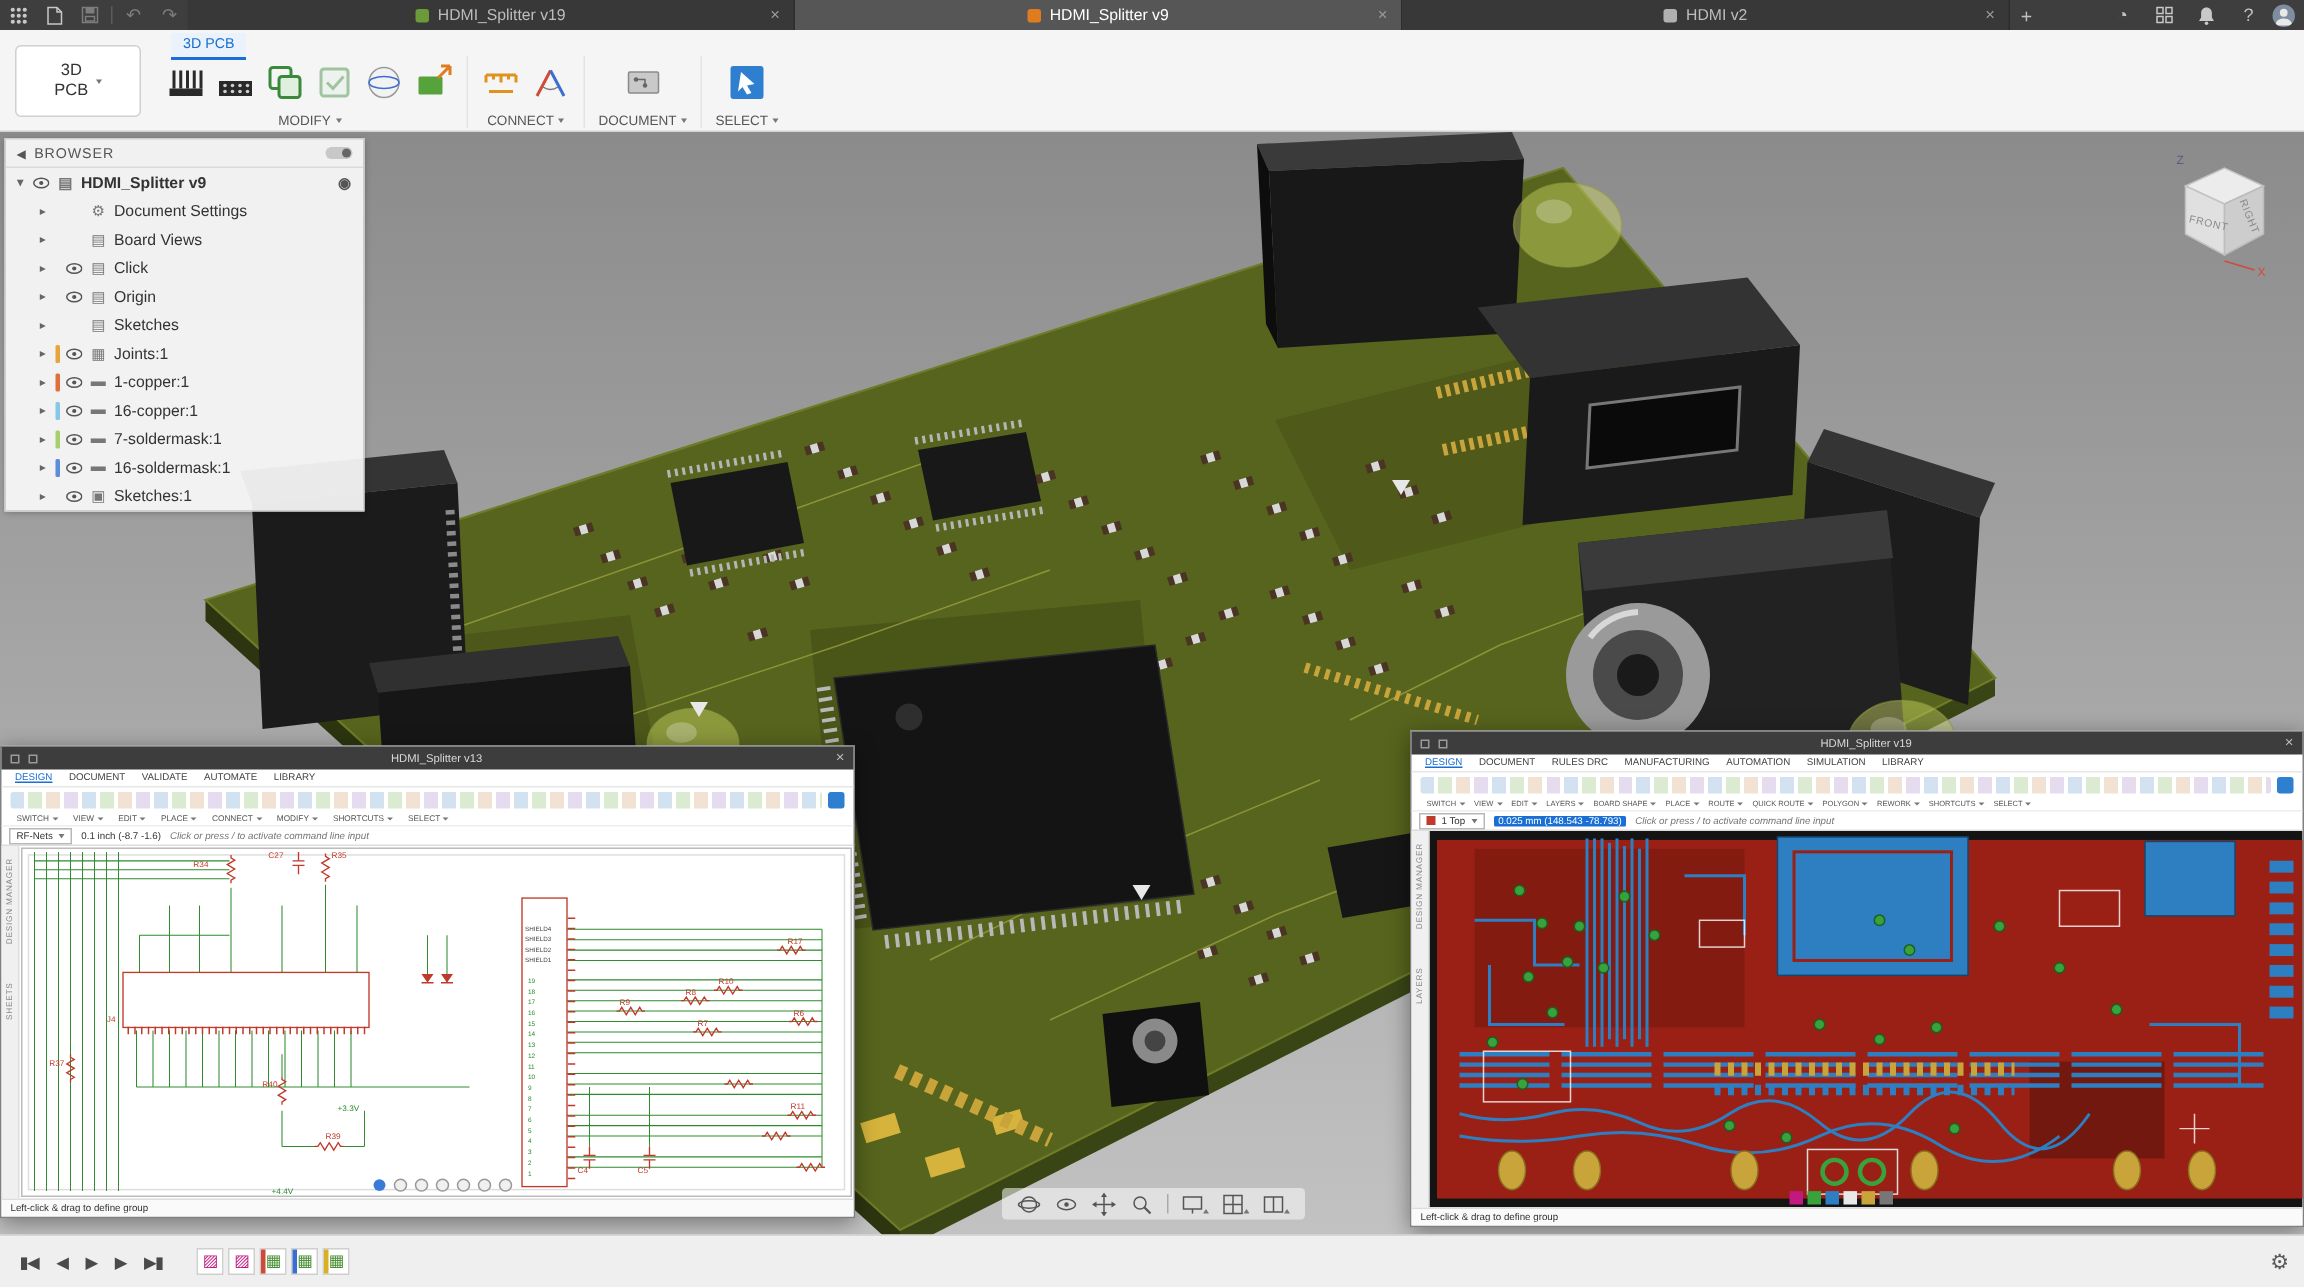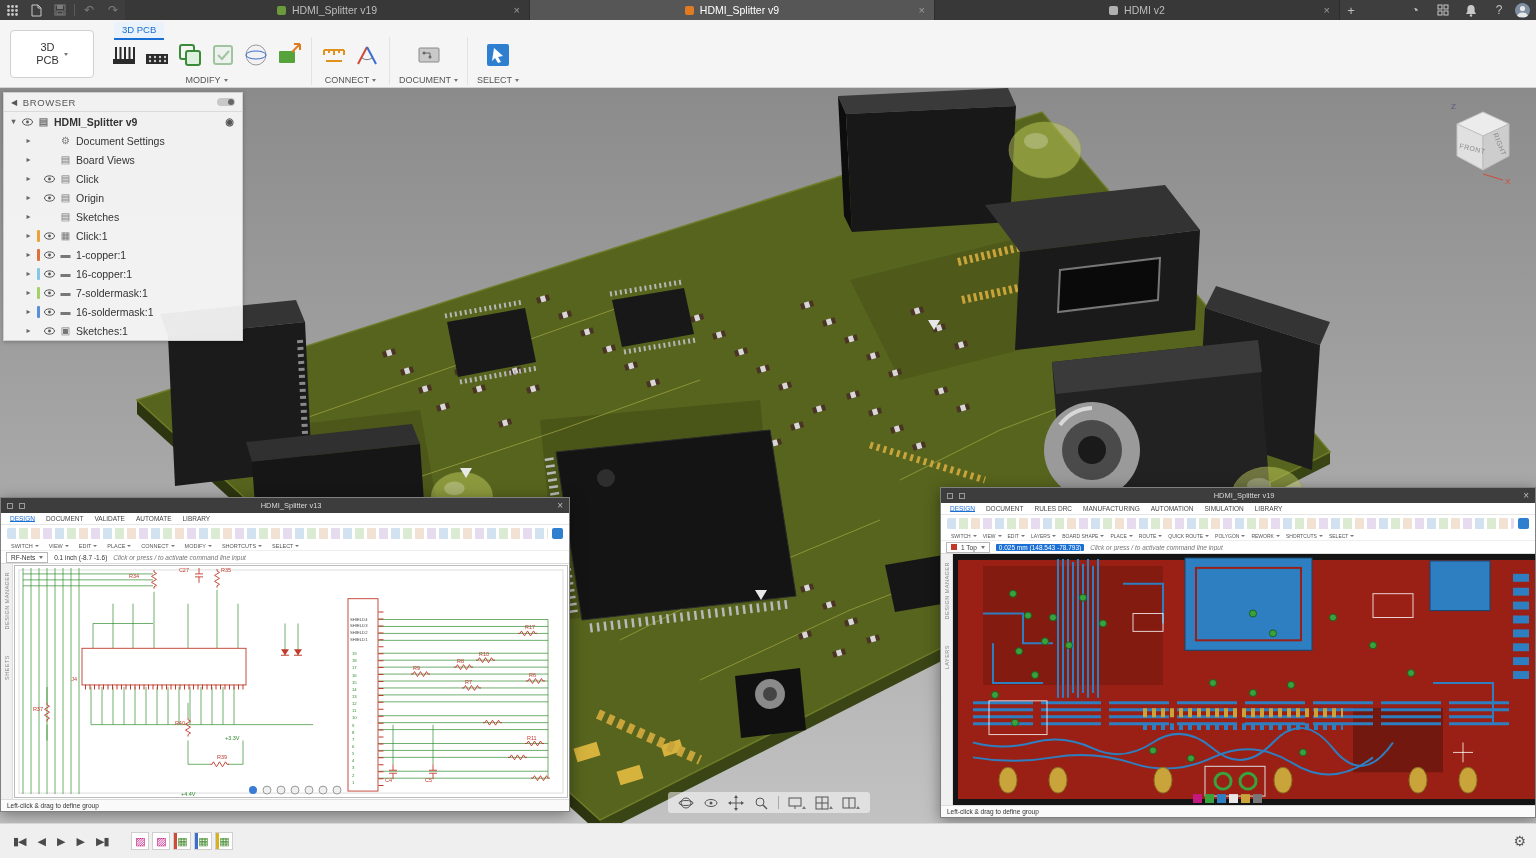--- a/index.html
+++ b/index.html
@@ -605,21 +605,21 @@
         <div class="brow">
           <span class="car">▸</span>
           <span class="colorbar" style="background: rgb(232, 163, 61);"></span>
           <span class="eye">
             <svg width="11" height="8">
               <ellipse cx="5.5" cy="4" rx="5" ry="3.2" fill="none" stroke="#555"></ellipse>
               <circle cx="5.5" cy="4" r="1.4" fill="#555"></circle>
             </svg>
           </span>
           <span class="bglyph">▦</span>
-          <span>Click:1</span>
+          <span>Joints:1</span>
         </div>
 
         <div class="brow">
           <span class="car">▸</span>
           <span class="colorbar" style="background: rgb(224, 112, 58);"></span>
           <span class="eye">
             <svg width="11" height="8">
               <ellipse cx="5.5" cy="4" rx="5" ry="3.2" fill="none" stroke="#555"></ellipse>
               <circle cx="5.5" cy="4" r="1.4" fill="#555"></circle>
             </svg>

